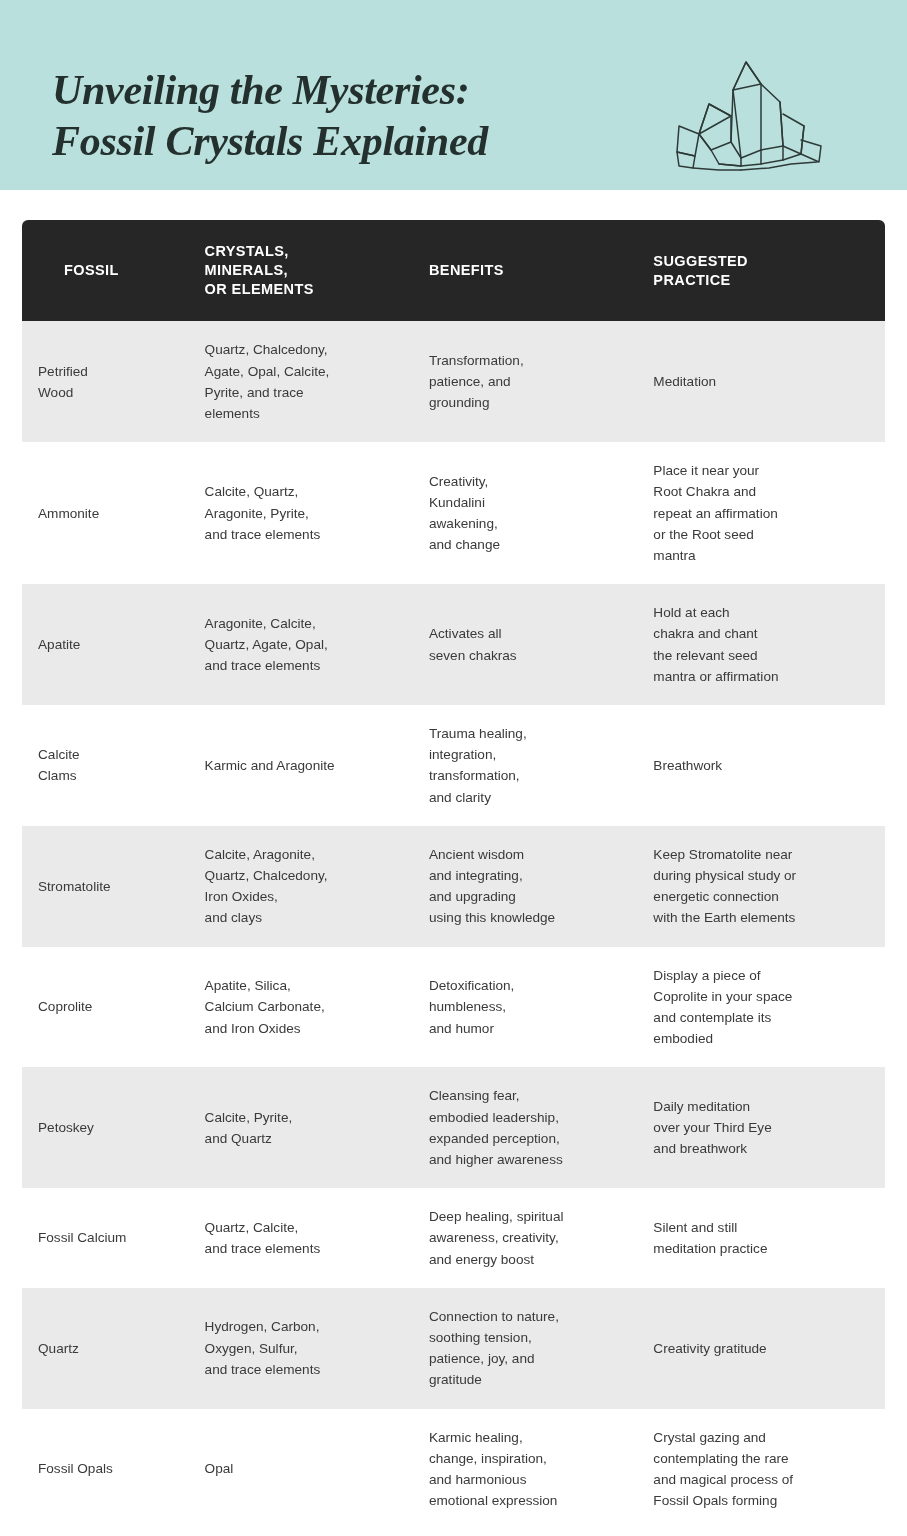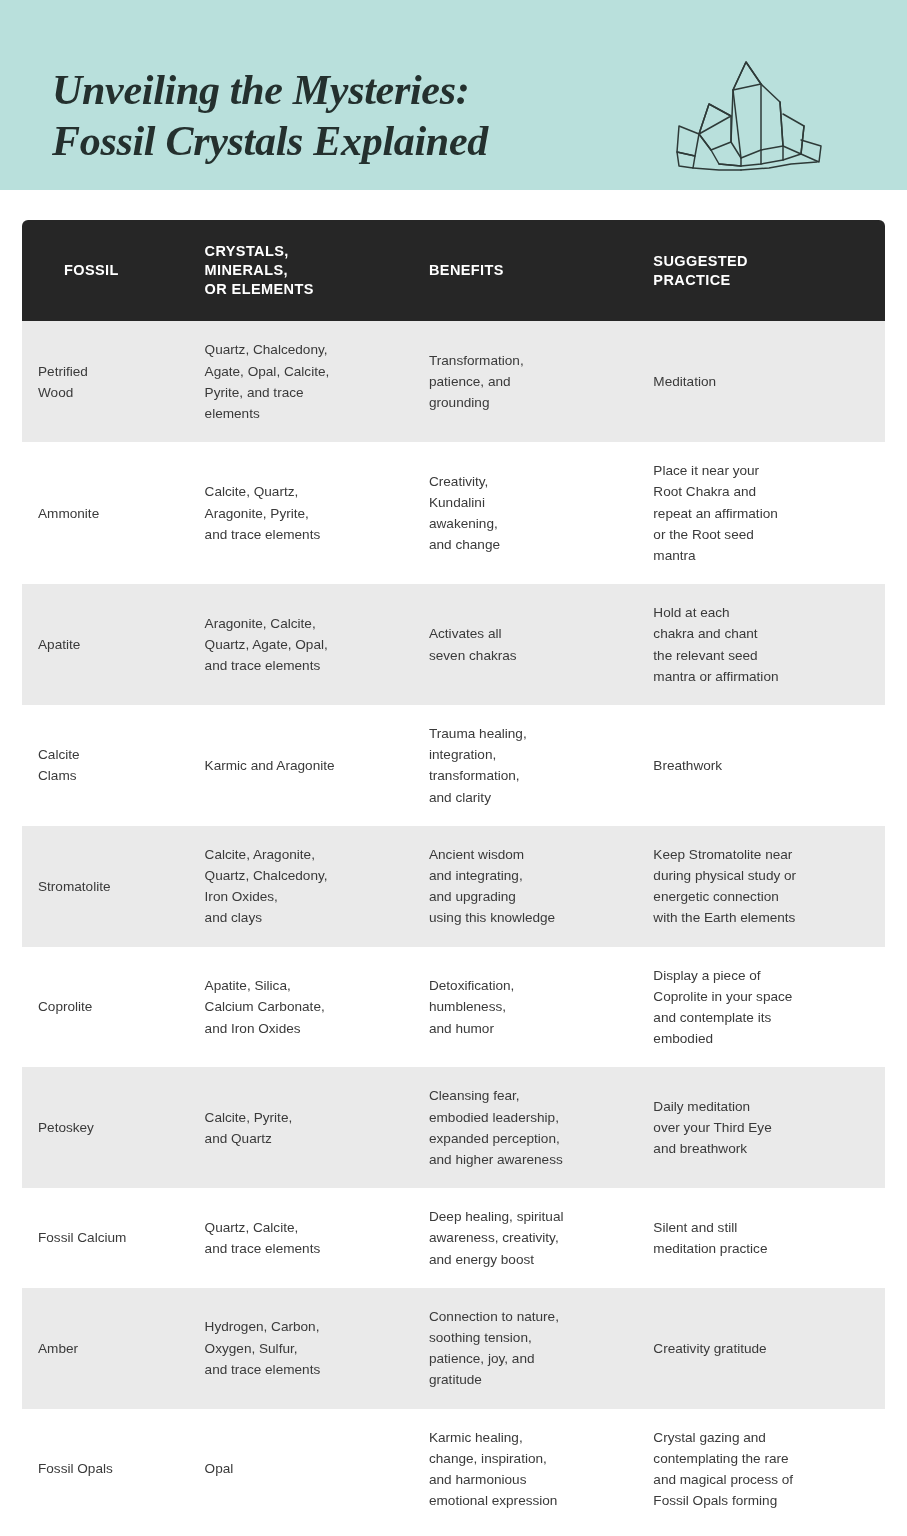--- a/index.html
+++ b/index.html
@@ -245,21 +245,21 @@
           <td>Fossil Calcium</td>
           <td>Quartz, Calcite,
 and trace elements</td>
           <td>Deep healing, spiritual
 awareness, creativity,
 and energy boost</td>
           <td>Silent and still
 meditation practice</td>
         </tr>
         <tr class="shaded">
-          <td>Amber</td>
+          <td>Quartz</td>
           <td>Hydrogen, Carbon,
 Oxygen, Sulfur,
 and trace elements</td>
           <td>Connection to nature,
 soothing tension,
 patience, joy, and
 gratitude</td>
           <td>Creativity gratitude</td>
         </tr>
         <tr class="plain">

